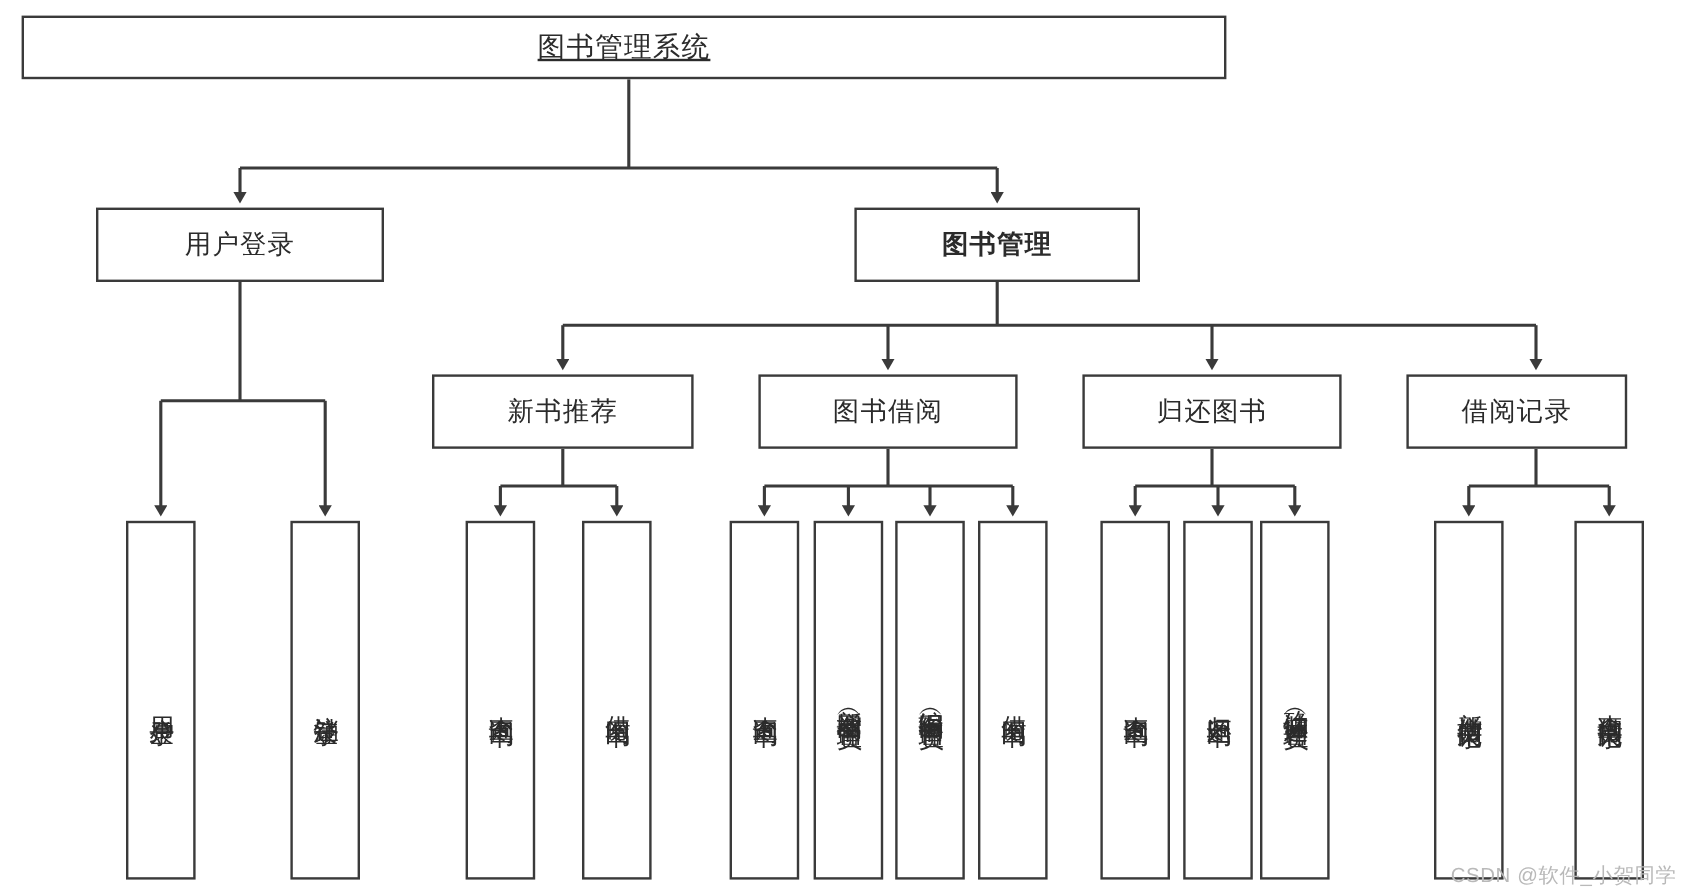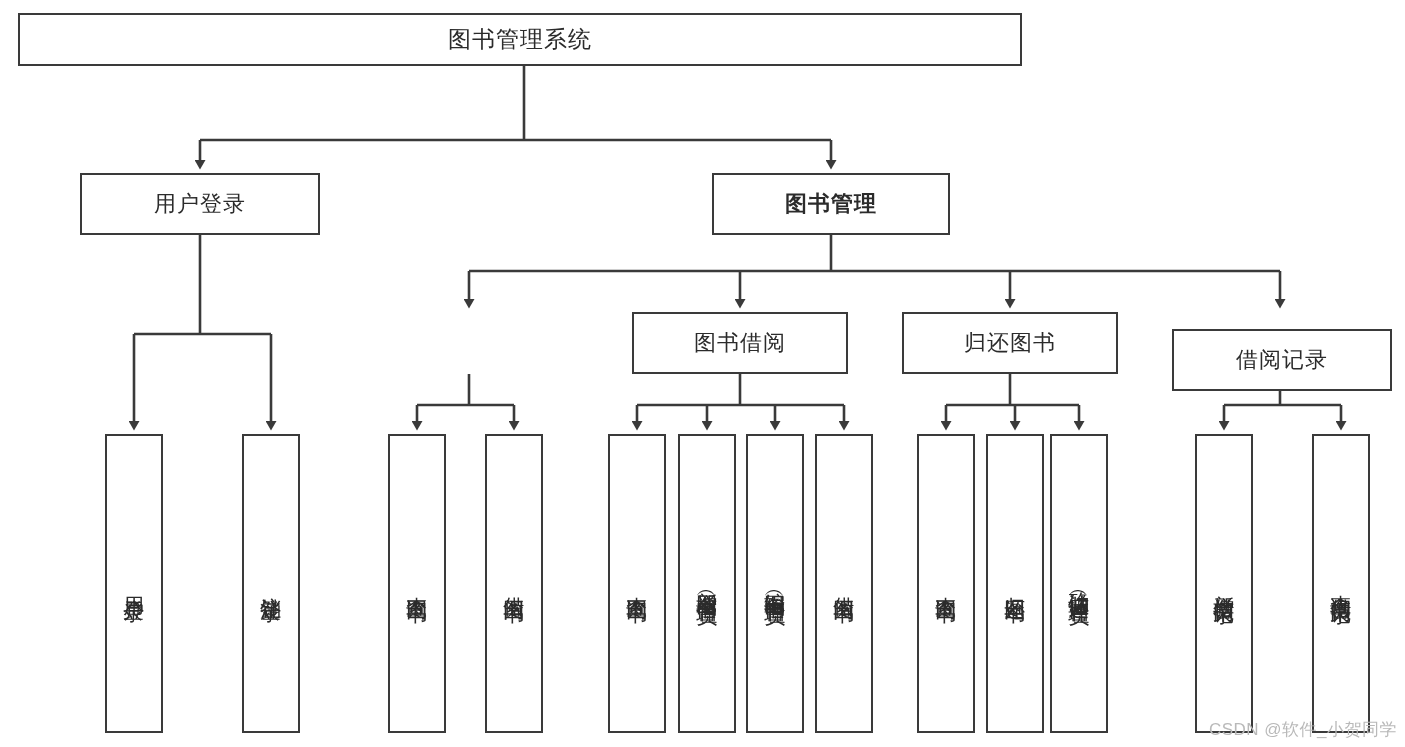--- a/index.html
+++ b/index.html
@@ -35,20 +35,21 @@
     color: #2b2b2b;
     z-index: 2;
   }
   .node-h {
     font-size: 22px;
     letter-spacing: 1px;
     white-space: nowrap;
   }
   .node-root {
     font-size: 23px;
+    text-decoration: underline;
   }
   .node-v {
     writing-mode: vertical-rl;
     text-orientation: upright;
     font-size: 21px;
     line-height: 1.22;
     letter-spacing: 2px;
     padding: 4px 0;
     text-align: center;
     align-items: center;
@@ -132,27 +133,30 @@
     <span>图书管理系统</span>
   </div>
 
   <div class="node node-h" style="left:80px;top:173px;width:240px;height:62px;">
     <span>用户登录</span>
   </div>
   <div class="node node-h" style="left:712px;top:173px;width:238px;height:62px;font-weight:bold;">
     <span>图书管理</span>
   </div>
 
+  <div class="node node-h" style="left:360px;top:312px;width:218px;height:62px;">
+    <span>新书推荐</span>
+  </div>
   <div class="node node-h" style="left:632px;top:312px;width:216px;height:62px;">
     <span>图书借阅</span>
   </div>
   <div class="node node-h" style="left:902px;top:312px;width:216px;height:62px;">
     <span>归还图书</span>
   </div>
-  <div class="node node-h" style="left:1172px;top:312px;width:220px;height:62px;margin-top:17px;">
+  <div class="node node-h" style="left:1172px;top:312px;width:184px;height:62px;">
     <span>借阅记录</span>
   </div>
 
   <div class="node node-v" style="left:105px;top:434px;width:58px;height:299px;">
     <span class="vtext">用户登录</span>
   </div>
   <div class="node node-v" style="left:242px;top:434px;width:58px;height:299px;">
     <span class="vtext">注销登录</span>
   </div>
 

